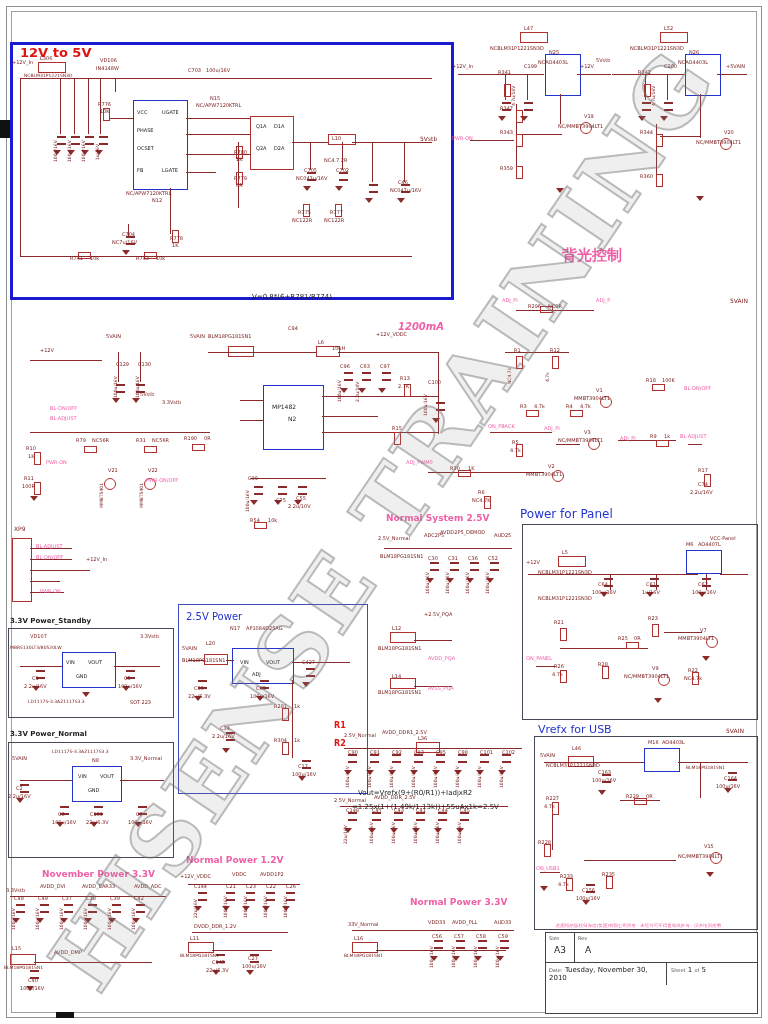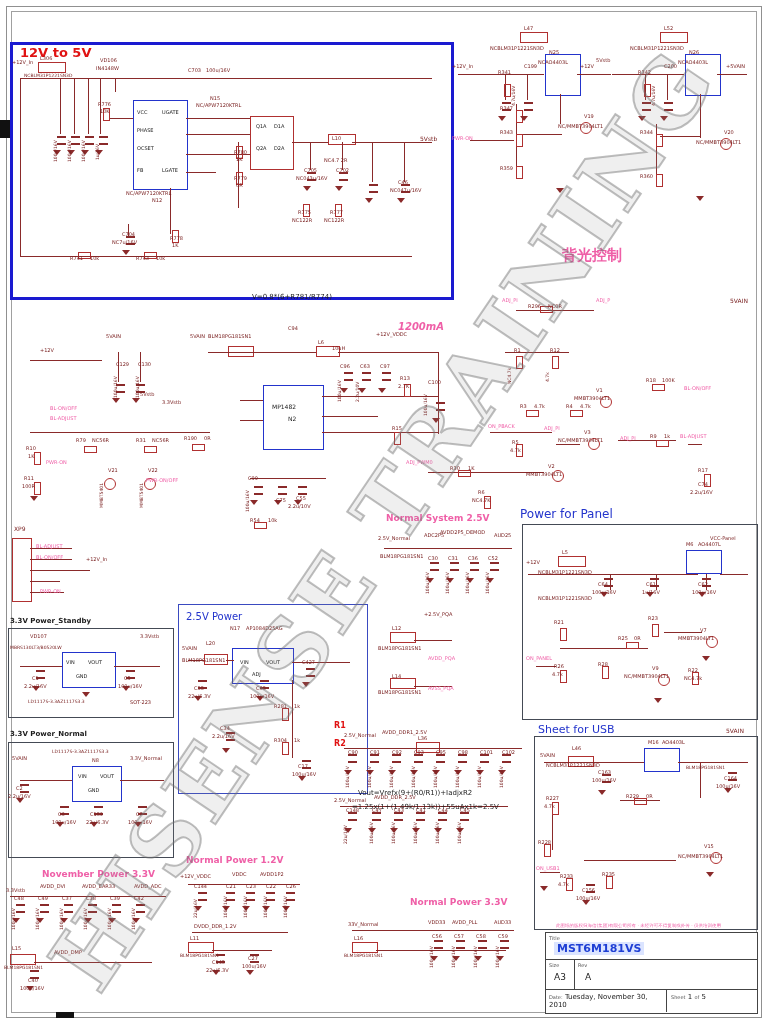--- a/index.html
+++ b/index.html
@@ -418,21 +418,21 @@
       <div class="lbl" style="left: 394px; top: 808px; font-size: 5px; color: rgb(122, 33, 33);">C43</div>
       <div class="lbl" style="left: 416px; top: 808px; font-size: 5px; color: rgb(122, 33, 33);">C41</div>
       <div class="lbl" style="left: 438px; top: 808px; font-size: 5px; color: rgb(122, 33, 33);">C44</div>
       <div class="lbl" style="left: 460px; top: 808px; font-size: 5px; color: rgb(122, 33, 33);">C45</div>
       <div class="lbl" style="left: 344px; top: 844px; font-size: 4.5px; color: rgb(122, 33, 33); transform: rotate(-90deg); transform-origin: left top;">22u/16V</div>
       <div class="lbl" style="left: 370px; top: 844px; font-size: 4.5px; color: rgb(122, 33, 33); transform: rotate(-90deg); transform-origin: left top;">100u/16V</div>
       <div class="lbl" style="left: 392px; top: 844px; font-size: 4.5px; color: rgb(122, 33, 33); transform: rotate(-90deg); transform-origin: left top;">100u/16V</div>
       <div class="lbl" style="left: 414px; top: 844px; font-size: 4.5px; color: rgb(122, 33, 33); transform: rotate(-90deg); transform-origin: left top;">100u/16V</div>
       <div class="lbl" style="left: 436px; top: 844px; font-size: 4.5px; color: rgb(122, 33, 33); transform: rotate(-90deg); transform-origin: left top;">100u/16V</div>
       <div class="lbl" style="left: 458px; top: 844px; font-size: 4.5px; color: rgb(122, 33, 33); transform: rotate(-90deg); transform-origin: left top;">100u/16V</div>
-      <div class="lbl" style="left: 538px; top: 724px; font-size: 11px; color: rgb(35, 52, 204);">Sheet for USB</div>
+      <div class="lbl" style="left: 538px; top: 724px; font-size: 11px; color: rgb(35, 52, 204);">Vrefx for USB</div>
       <div class="lbl" style="left: 726px; top: 728px; font-size: 6px; color: rgb(122, 33, 33);">5VAIN</div>
       <div class="lbl" style="left: 540px; top: 753px; font-size: 5px; color: rgb(122, 33, 33);">5VAIN</div>
       <div class="lbl" style="left: 572px; top: 746px; font-size: 5px; color: rgb(122, 33, 33);">L46</div>
       <div class="lbl" style="left: 546px; top: 763px; font-size: 5px; color: rgb(122, 33, 33);">NCBLM31P1221SN3D</div>
       <div class="lbl" style="left: 648px; top: 740px; font-size: 5px; color: rgb(122, 33, 33);">M16</div>
       <div class="lbl" style="left: 662px; top: 740px; font-size: 5px; color: rgb(122, 33, 33);">AO4403L</div>
       <div class="lbl" style="left: 598px; top: 770px; font-size: 5px; color: rgb(122, 33, 33);">C163</div>
       <div class="lbl" style="left: 592px; top: 778px; font-size: 5px; color: rgb(122, 33, 33);">100u/16V</div>
       <div class="lbl" style="left: 686px; top: 766px; font-size: 4.5px; color: rgb(122, 33, 33);">BLM18PG181SN1</div>
       <div class="lbl" style="left: 724px; top: 776px; font-size: 5px; color: rgb(122, 33, 33);">C164</div>
@@ -796,24 +796,20 @@
       <div class="gnd" style="left: 582px; top: 900px;"></div>
       <div class="gnd" style="left: 540px; top: 886px;"></div>
       <div class="gnd" style="left: 706px; top: 872px;"></div>
       <div class="mark" style="left: 0px; top: 120px; width: 10px; height: 18px;"></div>
       <div class="mark" style="left: 56px; top: 1012px; width: 18px; height: 6px;"></div>
     </div>
 
   <div class="watermark">HISENSE TRAINING</div>
 
   <div class="titleblock">
-    <div class="tb-row1">
-      <span class="tb-label">Title</span>
-      <span class="tb-title">MST6M181VS</span>
-    </div>
     <div class="tb-row2">
       <div class="tb-size">
         <span class="tb-label tb-pos-label">Size</span>
         <span class="tb-size-val">A3</span>
       </div>
       <div class="tb-rev">
         <span class="tb-label tb-pos-label">Rev</span>
         <span class="tb-rev-val">A</span>
       </div>
     </div>

